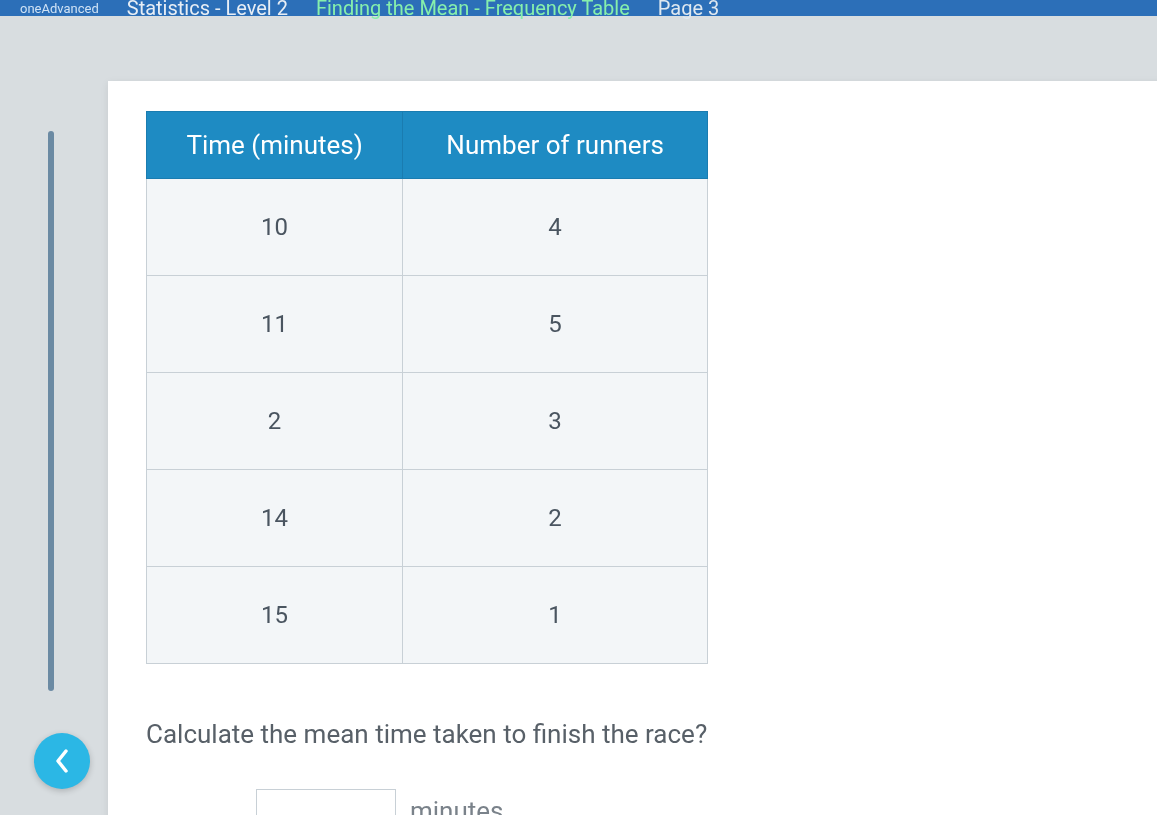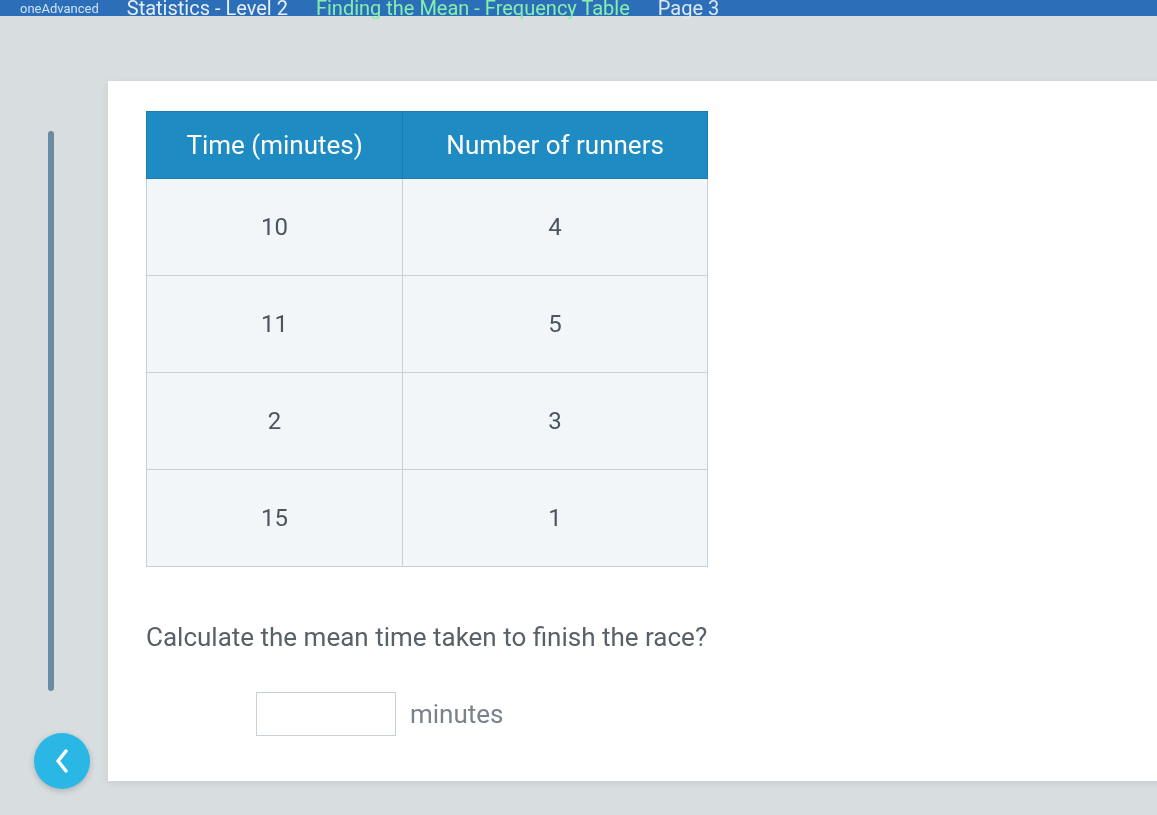--- a/index.html
+++ b/index.html
@@ -166,20 +166,24 @@
         </tr>
         <tr>
           <td>11</td>
           <td>5</td>
         </tr>
         <tr>
           <td>2</td>
           <td>3</td>
         </tr>
         <tr>
+          <td>14</td>
+          <td>2</td>
+        </tr>
+        <tr>
           <td>15</td>
           <td>1</td>
         </tr>
       </tbody>
     </table>
 
     <div class="question-text">Calculate the mean time taken to finish the race?</div>
 
     <div class="answer-row">
       <input class="answer-input" type="text" value="" style="">

